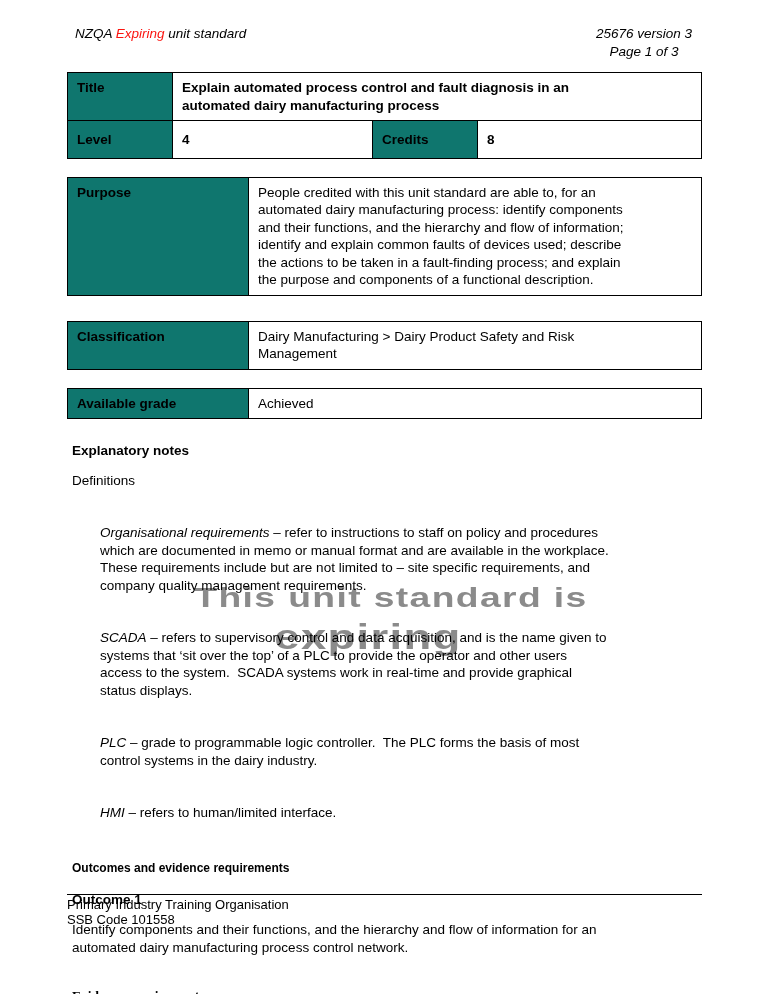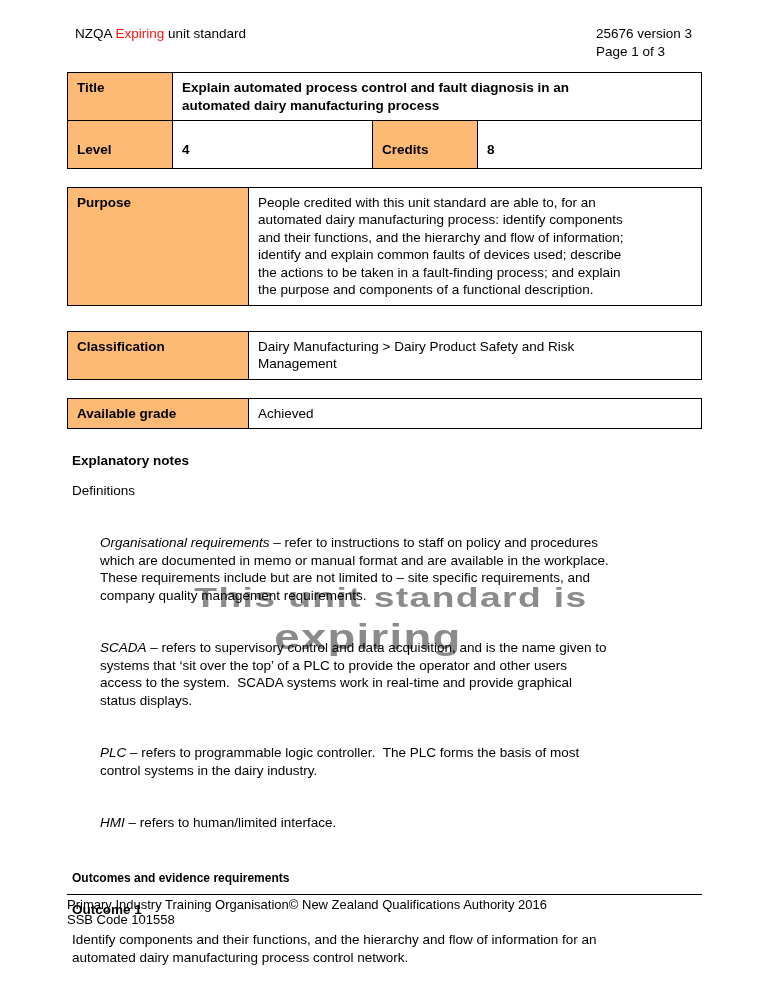--- a/index.html
+++ b/index.html
@@ -9,33 +9,33 @@
   .page { position:relative; width:768px; height:994px; }
 
   
   .watermark { position:absolute; top:0; left:0; width:100%; height:100%; z-index:0; }
   .wm-line { position:absolute; font-weight:700; color:#8b8b8b; white-space:nowrap; }
   .wm-line1 { top:590px; left:391px; font-size:27px; transform:translateX(-50%) scaleX(1.38); letter-spacing:1px; }
   .wm-line2 { top:628px; left:368px; font-size:35px; transform:translateX(-50%) scaleX(1.30); letter-spacing:1px; }
 
   .content { position:absolute; left:67px; top:0; width:635px; z-index:1; }
 
-  .header { margin-top:25px; display:flex; justify-content:space-between; }
+  .header { margin-top:25px; display:flex; justify-content:space-between;font-style:italic; }
   .header-left { padding-left:8px; }
-  .header-right { text-align:left; padding-right:10px; }
+  .header-right { text-align:center; padding-right:10px; }
   .red { color:#fb1510; }
 
   table.tbl { border-collapse:collapse; width:100%; table-layout:fixed; }
   table.tbl td { border:1.5px solid #000; vertical-align:top; padding:6px 10px 6px 9px; }
-  td.lbl { background:#fdba74; font-weight:700; }
+  td.lbl { background:#0f766e; font-weight:700; }
   .bold { font-weight:700; }
   .multiline { white-space:pre-wrap; }
 
   .title-table { margin-top:12px; }
-  .title-table tr.row2 td { padding-top:20px; padding-bottom:9px; }
+  .title-table tr.row2 td { padding-top:10px; padding-bottom:9px; }
   .purpose-table { margin-top:18px; }
   .purpose-table td { padding-top:8px; padding-bottom:14px; }
   .class-table { margin-top:25px; }
   .grade-table { margin-top:18px; }
   .grade-table td { padding-top:8px; padding-bottom:8px; }
 
   .para { padding-left:5px; }
   .expl-heading { margin-top:23px; font-weight:700; }
   .defs-label { margin-top:12px; }
   .definitions { margin-left:33px; width:585px; white-space:pre-wrap; }
@@ -141,34 +141,33 @@
 
     <div class="definitions">
       <div class="def"><i>Organisational requirements</i><span> – refer to instructions to staff on policy and procedures
 which are documented in memo or manual format and are available in the workplace.
 These requirements include but are not limited to – site specific requirements, and
 company quality management requirements.</span></div>
       <div class="def"><i>SCADA</i><span> – refers to supervisory control and data acquisition, and is the name given to
 systems that ‘sit over the top’ of a PLC to provide the operator and other users
 access to the system.  SCADA systems work in real-time and provide graphical
 status displays.</span></div>
-      <div class="def"><i>PLC</i><span> – refers to programmable logic controller.  The PLC forms the basis of most
+      <div class="def"><i>PLC</i><span> – grade to programmable logic controller.  The PLC forms the basis of most
 control systems in the dairy industry.</span></div>
       <div class="def"><i>HMI</i><span> – refers to human/limited interface.</span></div>
     </div>
 
     <div class="para outcomes-heading">Outcomes and evidence requirements</div>
     <div class="para outcome1-heading">Outcome 1</div>
     <div class="para outcome1-para">Identify components and their functions, and the hierarchy and flow of information for an
 automated dairy manufacturing process control network.</div>
     <div class="para evidence-heading">Evidence requirements</div>
 
   </div>
 
   <div class="footer">
     <div class="footer-left">
       <div>Primary Industry Training Organisation</div>
       <div>SSB Code 101558</div>
     </div>
-    <div class="footer-right">© New Zealand Qualifications Authority 2016</div>
   </div>
 
 </div>
 
 </body></html>

